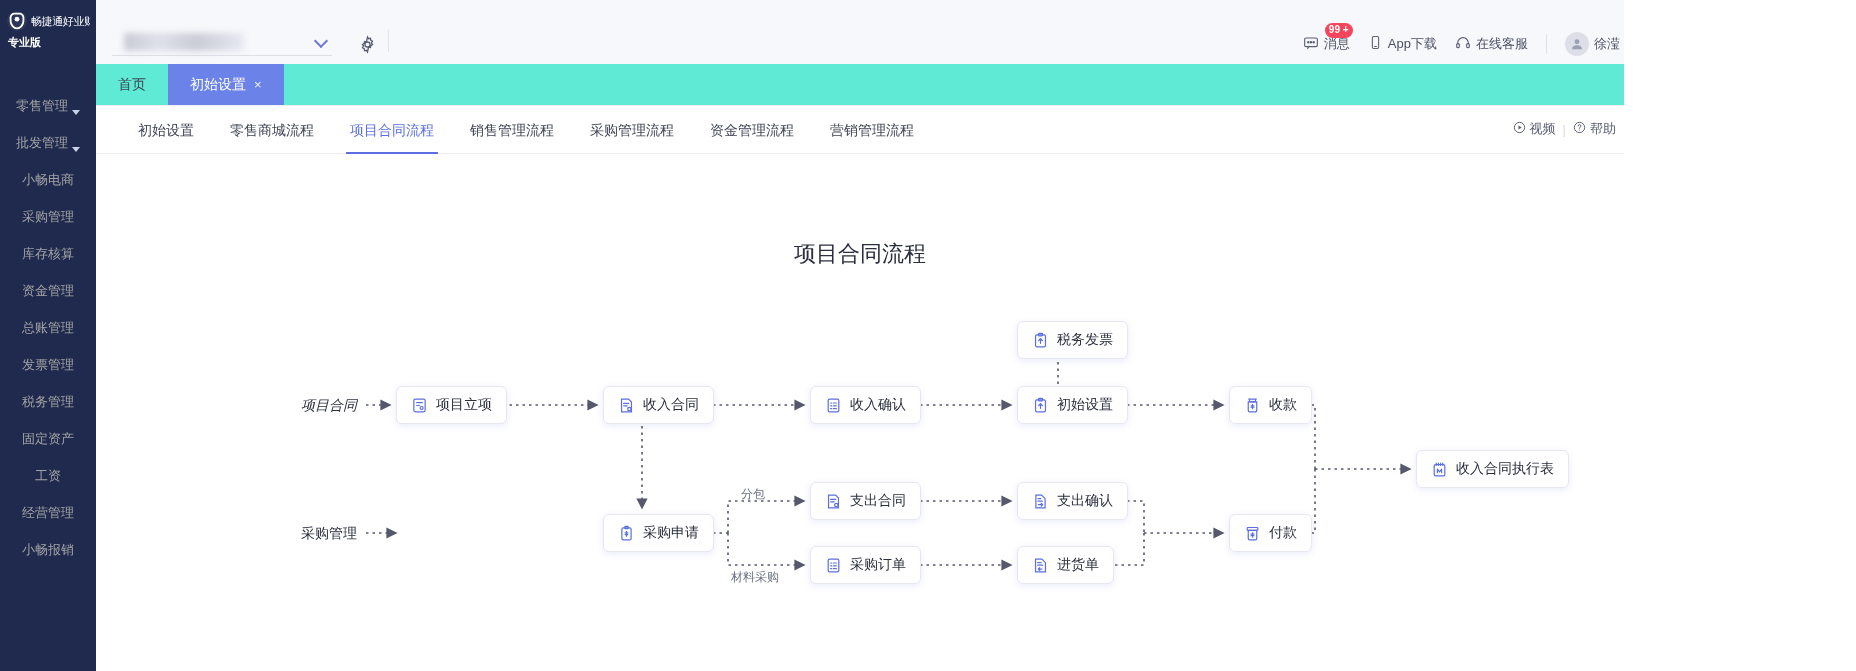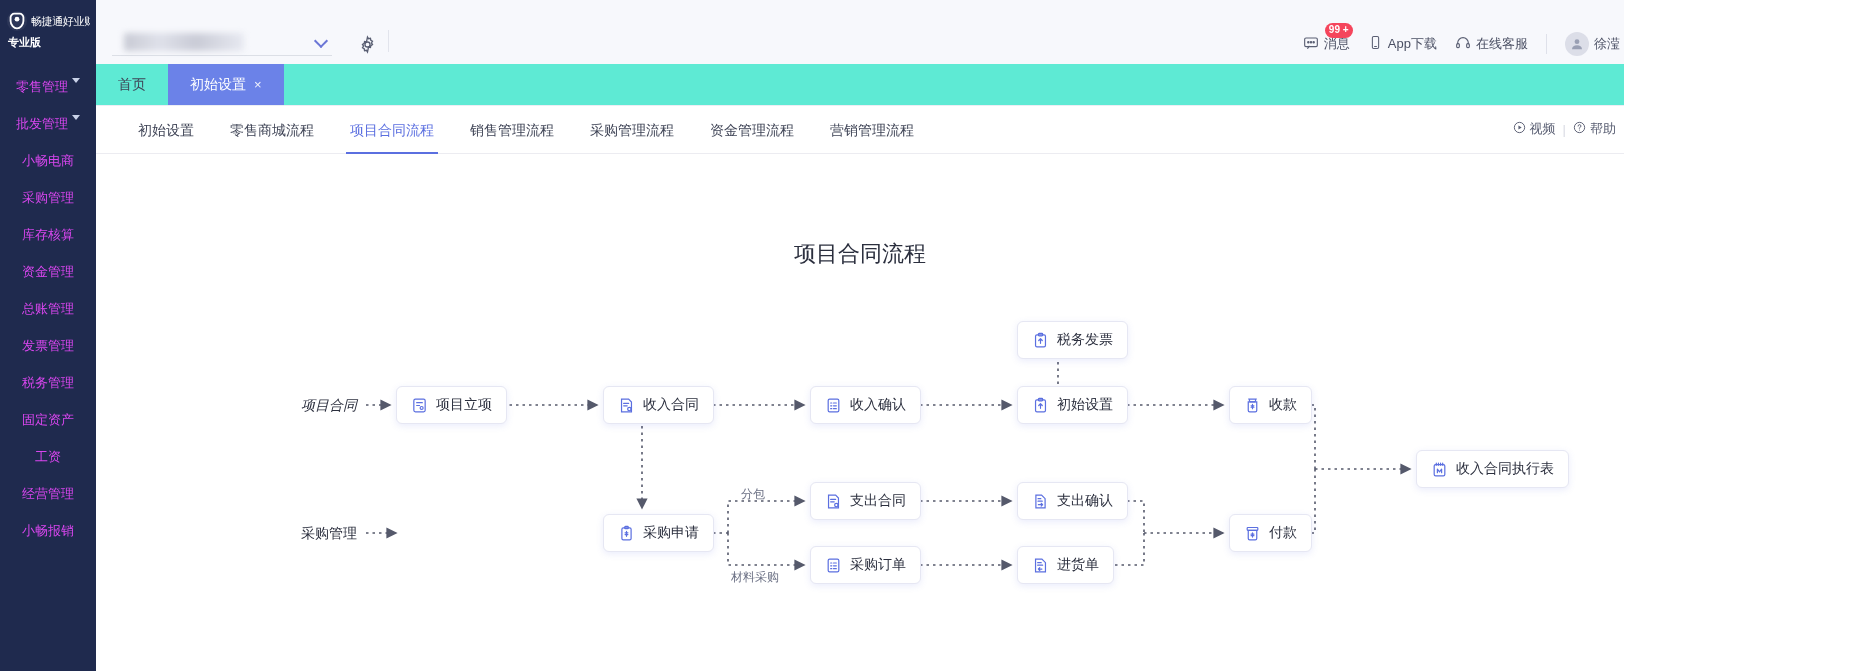--- a/index.html
+++ b/index.html
@@ -24,22 +24,22 @@
   .brand-name {
     color: #ffffff; font-size: 11px; letter-spacing: -0.4px;
     white-space: nowrap; overflow: hidden;
   }
   .brand-sub {
     color: #ffffff; font-size: 11px; margin-top: 3px; padding-left: 2px;
     font-weight: bold;
   }
   .nav { margin-top: 6px; }
   .nav-item {
-    height: 37px; display: flex; align-items: flex-start; justify-content: center;
-    color: #d946ef; font-size: 13px; cursor: pointer; position: relative;
+    height: 37px; display: flex; align-items: flex-end; justify-content: center;
+    color: #a3a3a3; font-size: 13px; cursor: pointer; position: relative;
     gap: 4px;
   }
   .caret {
     width: 0; height: 0; border-left: 4px solid transparent;
     border-right: 4px solid transparent; border-top: 5px solid #c9d2e8;
     display: inline-block;
   }
 
   
   .topbar {

